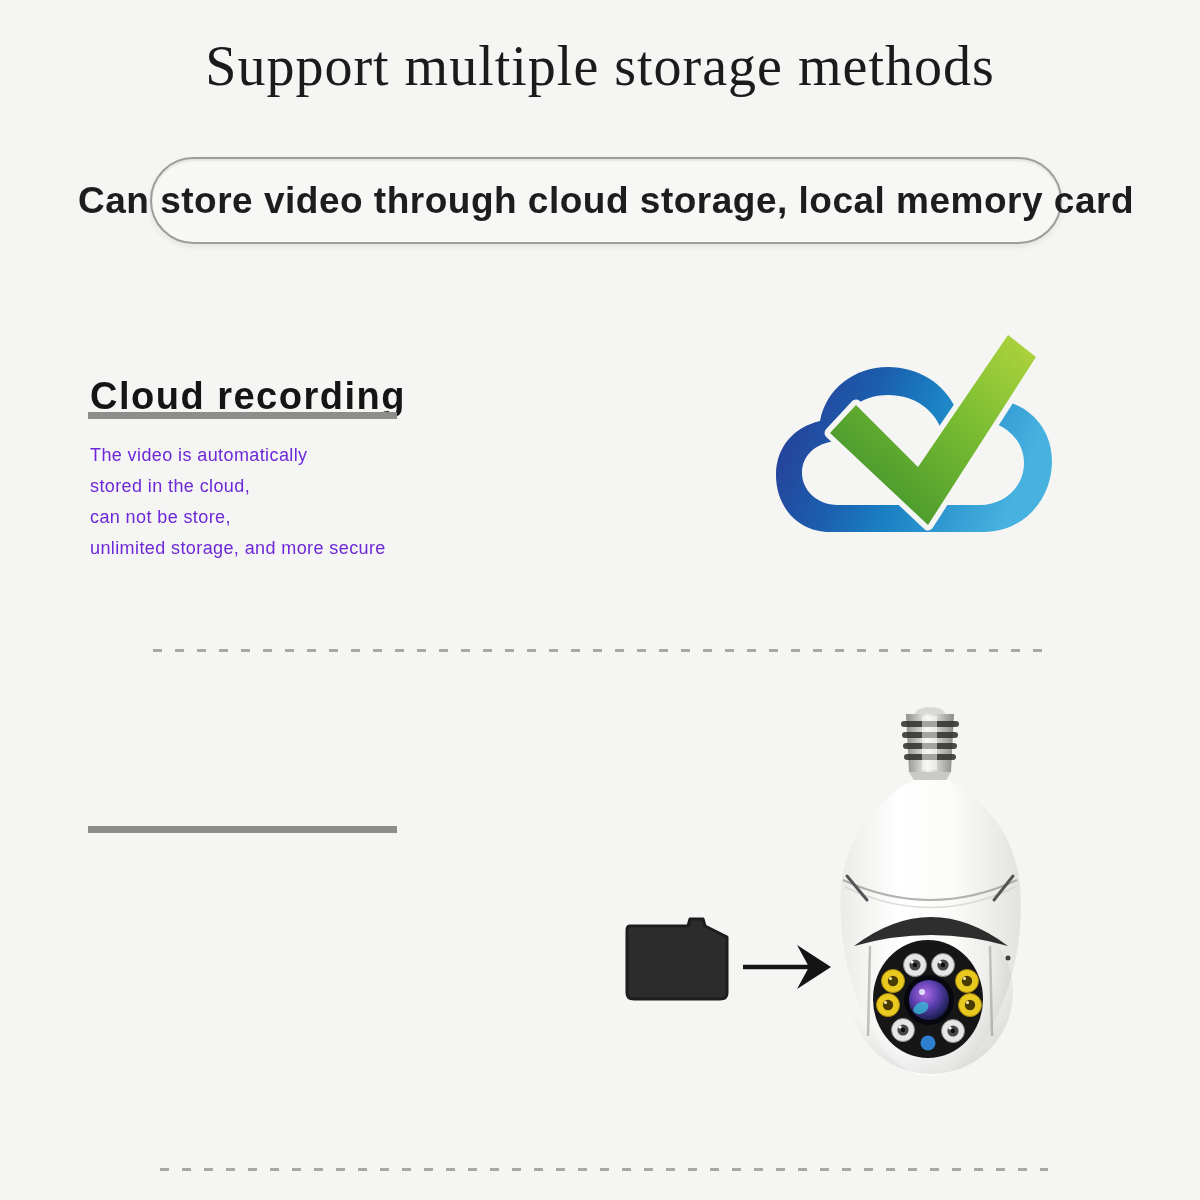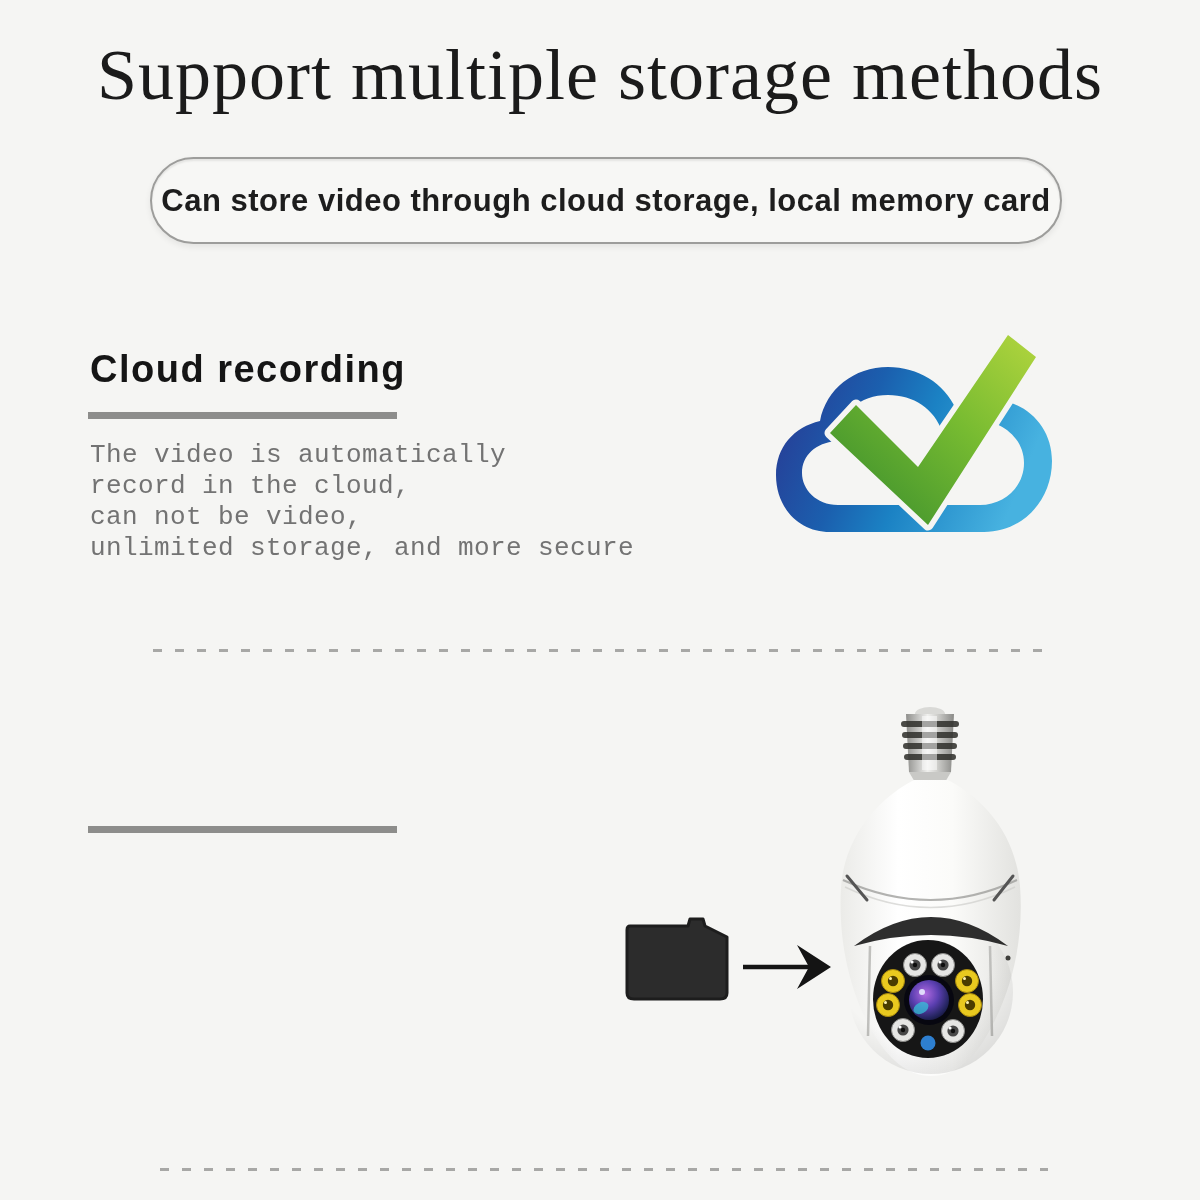--- a/index.html
+++ b/index.html
@@ -6,47 +6,48 @@
   html,body { width:1200px; height:1200px; }
   body { font-family: "Liberation Sans", sans-serif; }
   .page {
     position: relative; width: 1200px; height: 1200px;
     background: #f5f5f3; overflow: hidden;
   }
   .title {
     position: absolute; top: 34px; left: 0; width: 1200px;
     text-align: center;
     font-family: "Liberation Serif", serif;
-    font-size: 72px; font-weight: 500; color: #1b1b1b;
+    font-size: 56px; font-weight: 500; color: #1b1b1b;
     letter-spacing: 1px; white-space: nowrap;
   }
   .banner {
     position: absolute; left: 150px; top: 157px; width: 912px; height: 87px;
     border: 2px solid #9d9d9b; border-radius: 46px;
     background: #f7f7f5;
     box-shadow: 0 3px 6px rgba(0,0,0,0.07), inset 0 2px 2px rgba(0,0,0,0.08);
     display: flex; align-items: center; justify-content: center;
   }
   .banner-text {
-    font-size: 31px; font-weight: bold; color: #1d1d1d; letter-spacing: 0.5px;
+    font-size: 37px; font-weight: bold; color: #1d1d1d; letter-spacing: 0.5px;
     white-space: nowrap;
   }
   .section-heading {
     position: absolute; left: 90px;
     font-size: 38px; font-weight: bold; color: #151515; letter-spacing: 1.5px;
     white-space: nowrap;
+    margin-top: 27px;
   }
   .heading-rule {
     position: absolute; left: 88px; width: 309px; height: 7px;
     background: #8d8d8b;
   }
   .section-body {
     position: absolute; left: 90px;
-    font-size: 26px; color: #737373; letter-spacing: 0.4px;
-    line-height: 31px; white-space: nowrap; font-family: Liberation Mono, monospace;
+    font-size: 18px; color: #6d28d9; letter-spacing: 0.4px;
+    line-height: 31px; white-space: nowrap;
   }
   .dashed-divider {
     position: absolute; height: 3px;
     background: repeating-linear-gradient(90deg, #9a9a98 0 9px, transparent 9px 22px);
     opacity: 0.85;
   }
   .divider-middle { left: 153px; top: 649px; width: 895px; }
   .divider-bottom { left: 160px; top: 1168px; width: 888px; }
   .cloud-icon-wrap { position: absolute; left: 768px; top: 334px; width: 300px; height: 214px; }
   .bulb-wrap { position: absolute; left: 810px; top: 690px; width: 260px; height: 400px; }
@@ -62,22 +63,22 @@
   <div class="title">Support multiple storage methods</div>
 
   <div class="banner">
     <span class="banner-text">Can store video through cloud storage, local memory card</span>
   </div>
 
   <div class="section-heading" style="top:348px;">Cloud recording</div>
   <div class="heading-rule" style="top:412px;"></div>
   <div class="section-body" style="top:440px;">
     <div>The video is automatically</div>
-    <div>record in the cloud,</div>
-    <div>can not be video,</div>
+    <div>stored in the cloud,</div>
+    <div>can not be store,</div>
     <div>unlimited storage, and more secure</div>
   </div>
 
   <div class="cloud-icon-wrap">
     <svg viewBox="0 0 300 212">
       <defs>
         <linearGradient id="blueGrad" x1="0" y1="0" x2="1" y2="0.25">
           <stop offset="0" stop-color="#2a3590"></stop>
           <stop offset="0.38" stop-color="#1b5fae"></stop>
           <stop offset="0.6" stop-color="#1b82c4"></stop>

